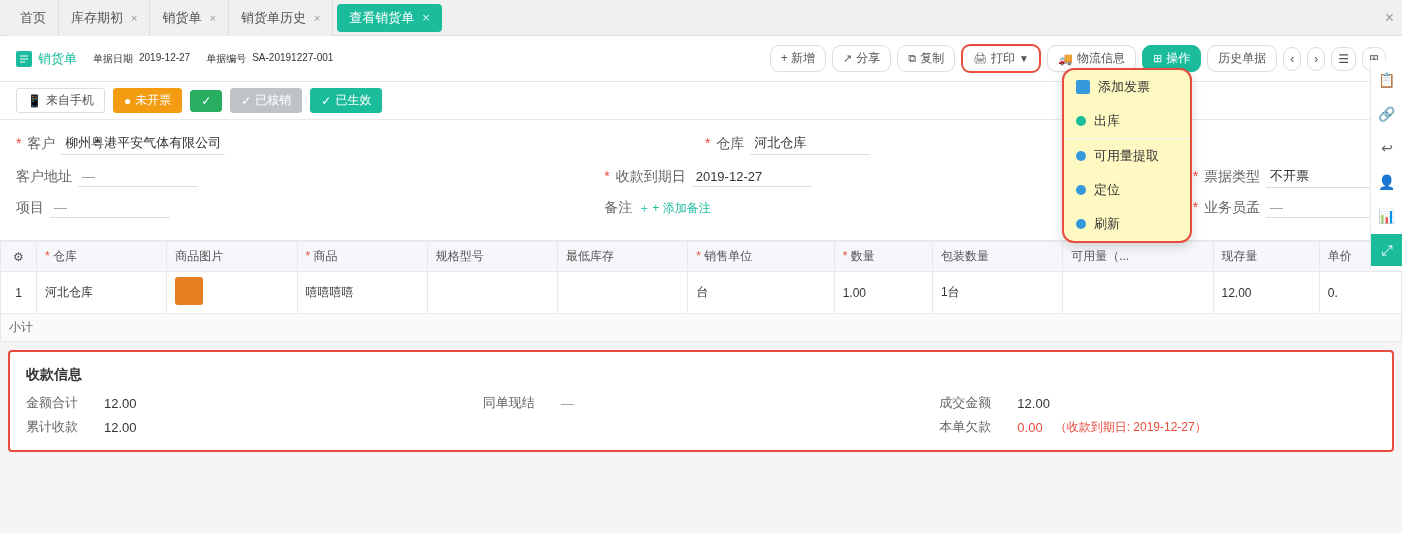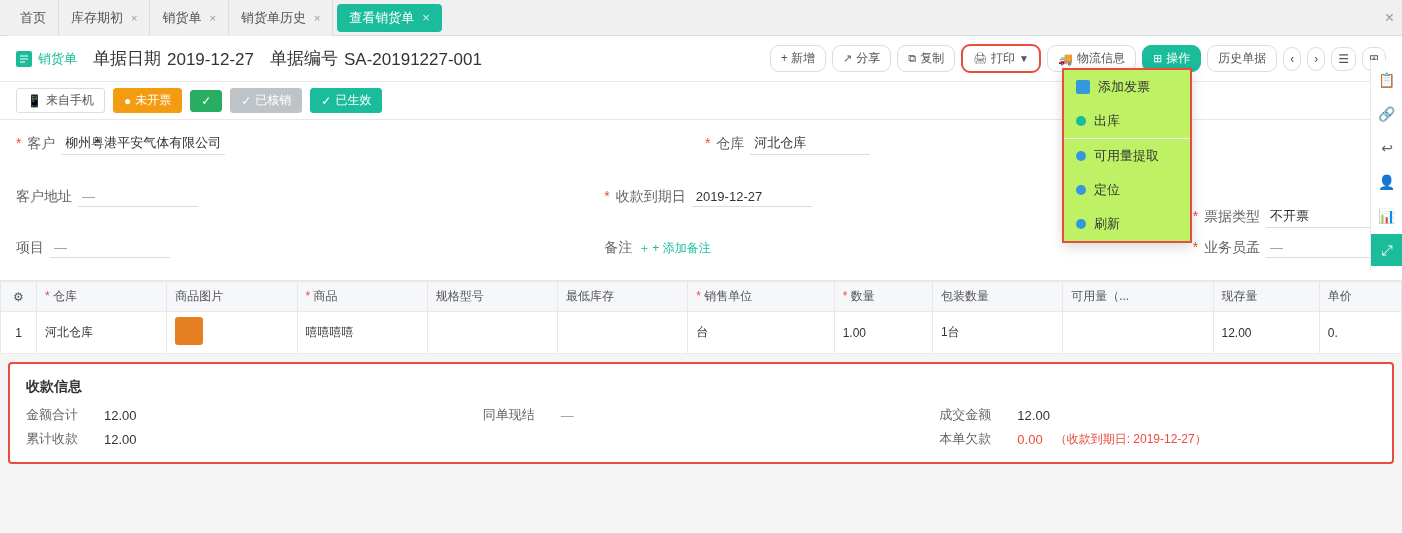--- a/index.html
+++ b/index.html
@@ -23,21 +23,21 @@
     .tab-active-green .close-x { margin-left: 8px; color: rgba(255,255,255,0.8); }
     .tab-bar-close { margin-left: auto; color: #999; cursor: pointer; font-size: 16px; }
 
     
     .doc-header {
       background: #fff; border-bottom: 1px solid #e8e8e8;
       padding: 8px 16px; display: flex; align-items: center; gap: 16px;
     }
     .doc-title { display: flex; align-items: center; gap: 6px; color: #1abc9c; font-size: 13px; }
     .doc-title-icon { width: 16px; height: 16px; background: #1abc9c; border-radius: 2px; display: inline-flex; align-items: center; justify-content: center; }
-    .doc-meta { display: flex; align-items: flex-end; gap: 6px; color: #666; font-size: 17px; }
+    .doc-meta { display: flex; align-items: flex-start; gap: 6px; color: #666; font-size: 10px; }
     .doc-meta span { color: #333; }
     .toolbar-right { margin-left: auto; display: flex; align-items: center; gap: 6px; }
     .btn-toolbar {
       display: flex; align-items: center; gap: 4px; padding: 4px 10px;
       border: 1px solid #ddd; border-radius: 9px; cursor: pointer; background: #fff;
       font-size: 12px; color: #555; white-space: nowrap;
     }
     .btn-toolbar.active-op {
       background: #1abc9c; color: #fff; border-color: #1abc9c;
     }
@@ -87,22 +87,22 @@
     .bottom-panel-title { font-weight: 600; font-size: 14px; margin-bottom: 10px; color: #333; }
     .payment-grid { display: grid; grid-template-columns: 1fr 1fr 1fr; gap: 6px 20px; }
     .payment-row { display: flex; align-items: center; gap: 8px; font-size: 13px; }
     .payment-label { color: #666; min-width: 70px; }
     .payment-value { color: #333; font-weight: 500; }
     .payment-value.red { color: #e74c3c; }
     .payment-value.muted { color: #999; }
 
     
     .dropdown-popup {
-      position: absolute; top: 68px; right: 210px; background: #bef264;
-      border: 2px solid #e74c3c; border-radius: 0; z-index: 100;
+      position: absolute; top: 68px; right: 210px; background: #fef9c3;
+      border: 2px solid #e74c3c; border-radius: 12px; z-index: 100;
       min-width: 130px; box-shadow: 0 4px 12px rgba(0,0,0,0.15);
     }
     .dropdown-item {
       display: flex; align-items: center; gap: 8px; padding: 8px 12px;
       cursor: pointer; font-size: 13px; color: #333;
     }
     .dropdown-icon-sq { width: 14px; height: 14px; background: #3498db; border-radius: 2px; display: inline-block; }
     .dropdown-icon-circle { width: 10px; height: 10px; background: #1abc9c; border-radius: 50%; display: inline-block; }
     .dropdown-icon-circle2 { width: 10px; height: 10px; background: #3498db; border-radius: 50%; display: inline-block; }
     .dropdown-divider { border-top: 1px solid #eee; }
@@ -238,21 +238,21 @@
     </div>
     <div class="form-row">
       <div class="field-group">
         <span class="field-label">客户地址</span>
         <span class="field-value field-dash">—</span>
       </div>
       <div class="field-group">
         <span class="field-label"><span class="field-required">*</span> <span>收款到期日</span></span>
         <span class="field-value">2019-12-27</span>
       </div>
-      <div class="field-group" style="flex:0 0 auto;min-width:160px;margin-top:40px;">
+      <div class="field-group" style="flex:0 0 auto;min-width:160px;">
         <span class="field-label"><span class="field-required">*</span> <span>票据类型</span></span>
         <span class="field-value">不开票</span>
       </div>
     </div>
     <div class="form-row">
       <div class="field-group">
         <span class="field-label">项目</span>
         <span class="field-value field-dash">—</span>
       </div>
       <div class="field-group">
@@ -297,20 +297,25 @@
           <td>嘻嘻嘻嘻</td>
           <td></td>
           <td></td>
           <td>台</td>
           <td>1.00</td>
           <td>1台</td>
           <td></td>
           <td>12.00</td>
           <td>0.</td>
         </tr>
+        <tr class="subtotal-row">
+          <td colspan="12">
+            <span>小计</span>
+          </td>
+        </tr>
       </tbody>
     </table>
   </div>
 
   <div class="bottom-panel">
     <div class="bottom-panel-title">收款信息</div>
     <div class="payment-grid">
       <div class="payment-row">
         <span class="payment-label">金额合计</span>
         <span class="payment-value">12.00</span>

